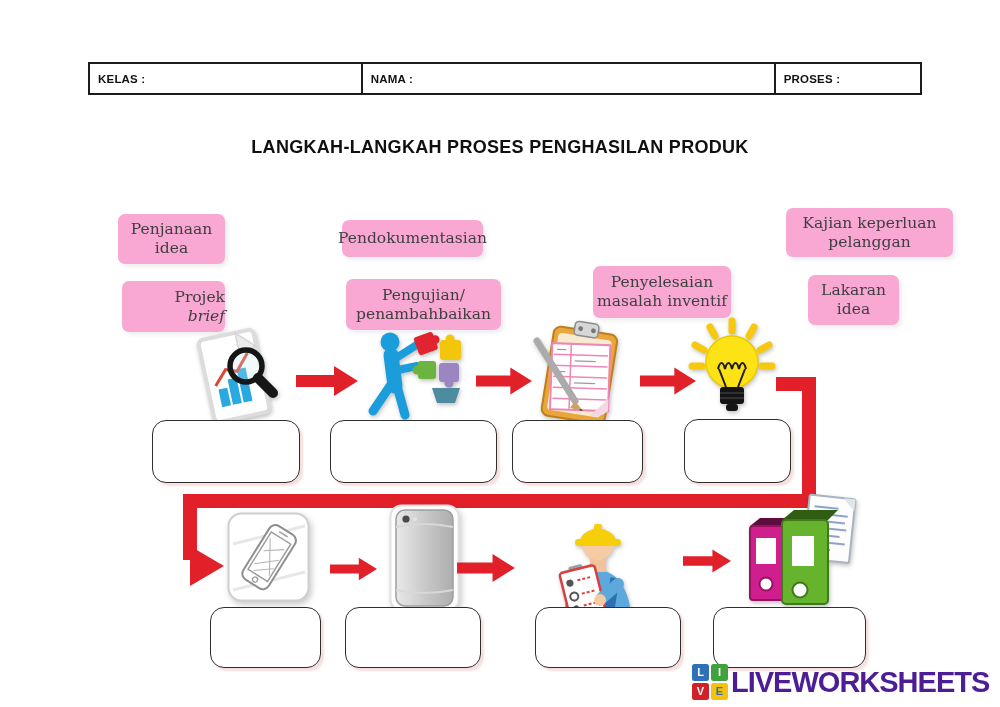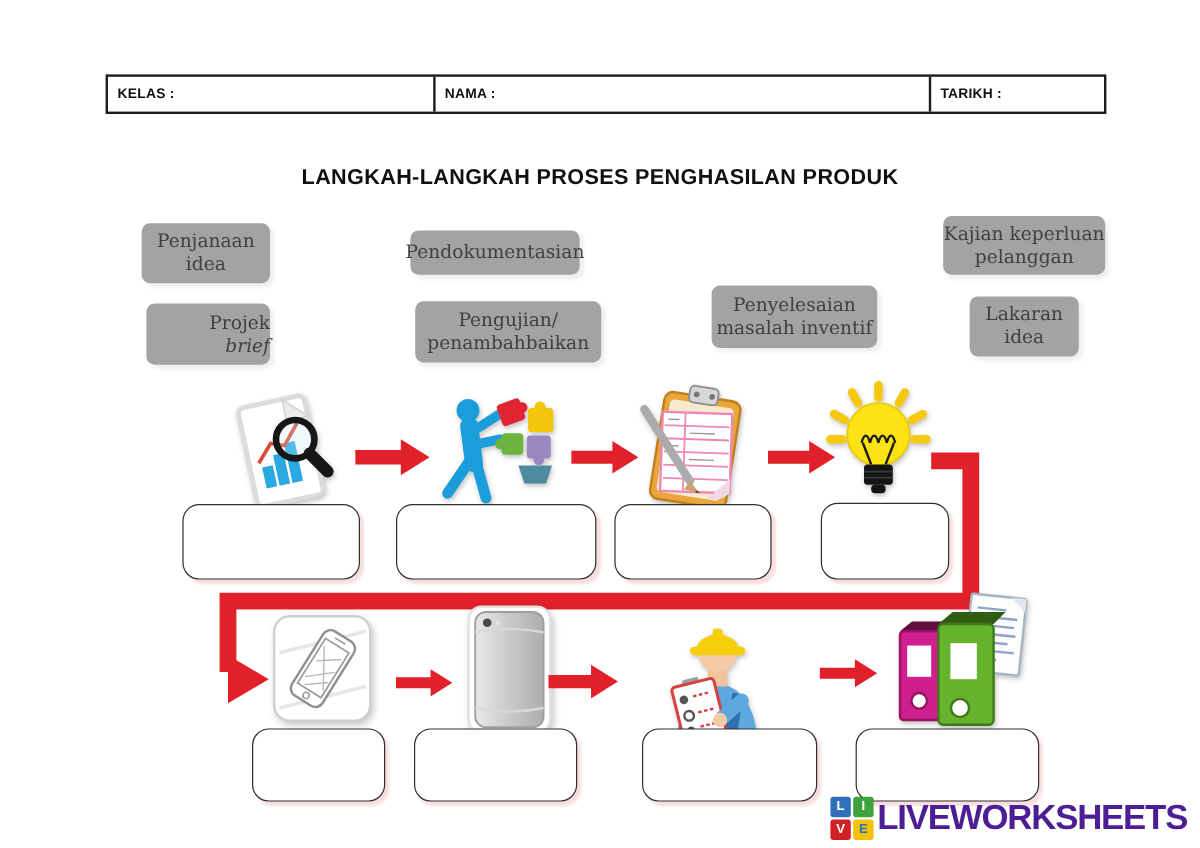--- a/index.html
+++ b/index.html
@@ -12,30 +12,30 @@
   .h-cell{display:flex;align-items:center;padding-left:8px;box-sizing:border-box;height:100%;}
   .h-cell+.h-cell{border-left:2px solid #1c1c1c;}
   .h-cell span{font-weight:bold;font-size:11.5px;color:#111;letter-spacing:.2px;}
   .h-nama{width:415px;} .h-kelas{width:272px;} .h-tarikh{width:147px;}
 
   
   #worksheet-title{position:absolute;left:0;right:0;top:137px;text-align:center;
                    font-size:18px;font-weight:bold;color:#101010;letter-spacing:.3px;}
 
   
-  .p-label{position:absolute;background:#a3a3a3;border-radius:7px;display:flex;flex-direction:column;
+  .p-label{position:absolute;background:#f9a8d4;border-radius:7px;display:flex;flex-direction:column;
            align-items:center;justify-content:center;text-align:center;
            font-family:"DejaVu Serif",serif;font-size:15.5px;color:#3f3f3f;line-height:1.22;
-           box-shadow:3px 3px 4px rgba(0,0,0,.07);}
+           box-shadow:3px 3px 4px rgba(0,0,0,.07);margin-top:28px;}
   .p-label span{white-space:pre-line;}
   .it{font-style:italic;}
   #lbl-1{left:118px;top:186px;width:107px;height:50px;}
   #lbl-2{left:342px;top:192px;width:141px;height:37px;}
   #lbl-3{left:596px;top:183px;width:133px;height:49px;}
-  #lbl-4{left:786px;top:180px;width:135px;height:49px;}
+  #lbl-4{left:786px;top:180px;width:167px;height:49px;}
   #lbl-5{left:122px;top:253px;width:103px;height:51px;align-items:flex-end;}
   #lbl-6{left:346px;top:251px;width:155px;height:51px;}
   #lbl-7{left:593px;top:238px;width:138px;height:52px;}
   #lbl-8{left:808px;top:247px;width:91px;height:50px;}
 
   
   .icon{position:absolute;}
   .shadowed{filter:drop-shadow(1px 2px 2px rgba(0,0,0,.25));}
   #icon-doc{left:180px;top:326px;width:108px;height:102px;}
   #icon-person{left:360px;top:328px;width:108px;height:100px;}
@@ -83,21 +83,21 @@
 <div id="page">
 
   <div id="header-table">
     <div class="h-cell h-kelas">
       <span>KELAS :</span>
     </div>
     <div class="h-cell h-nama">
       <span>NAMA :</span>
     </div>
     <div class="h-cell h-tarikh">
-      <span>TARIKH :</span>
+      <span>PROSES :</span>
     </div>
   </div>
 
   <div id="worksheet-title">LANGKAH-LANGKAH PROSES PENGHASILAN PRODUK</div>
 
   <div class="p-label" id="lbl-1">
       <span>Penjanaan
 idea</span>
     </div>
   <div class="p-label" id="lbl-2">

